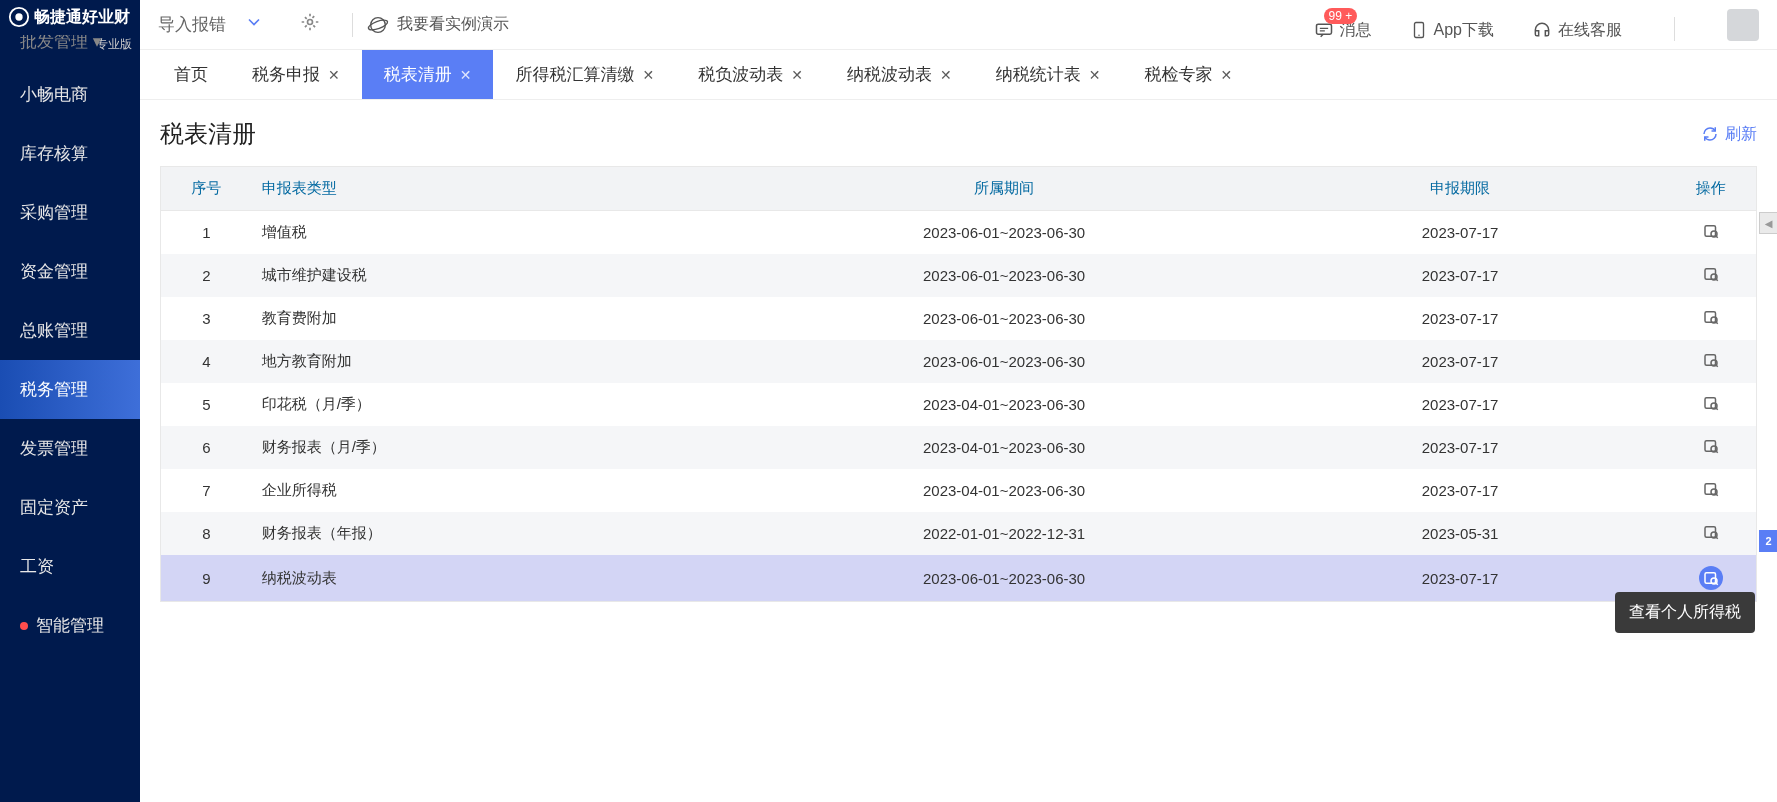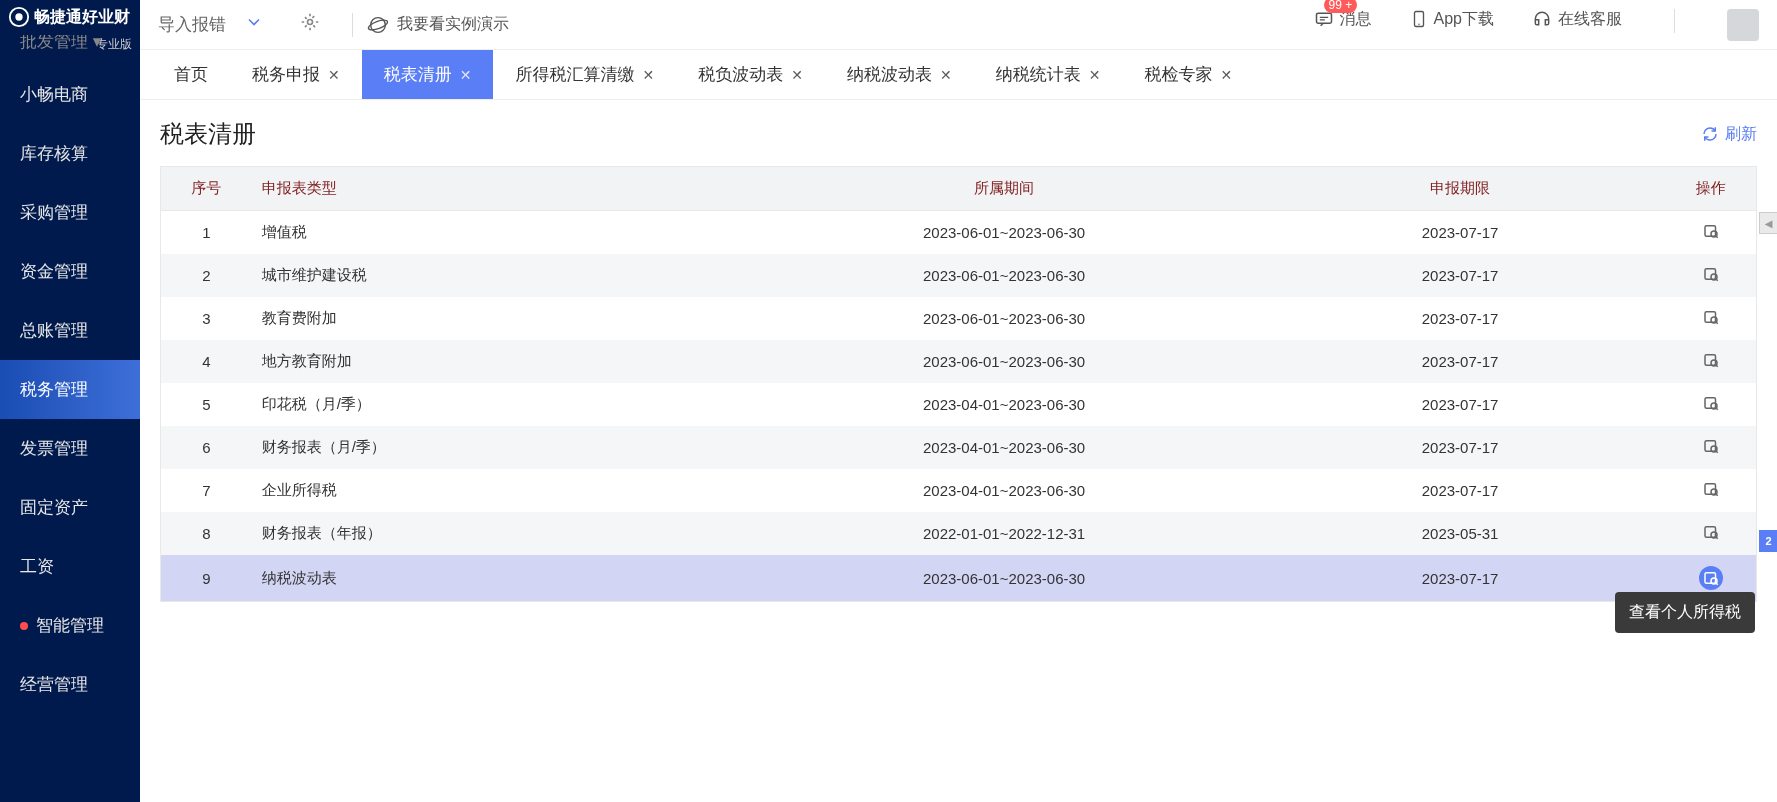--- a/index.html
+++ b/index.html
@@ -21,40 +21,40 @@
     
     .main { flex: 1; display: flex; flex-direction: column; min-width: 0; }
     
     
     .topbar { height: 50px; display: flex; align-items: center; padding: 0 18px; border-bottom: 1px solid #eee; }
     .topbar-left { display: flex; align-items: center; color: #666; font-size: 17px; }
     .chevron { margin: 0 18px; color: #5a7ef5; }
     .gear { margin: 0 18px; color: #888; }
     .divider-v { width: 1px; height: 24px; background: #ddd; margin: 0 14px; }
     .demo-link { display: flex; align-items: center; gap: 8px; color: #555; font-size: 16px; }
-    .topbar-right { margin-left: auto; display: flex; align-items: flex-start; gap: 38px; color: #555; font-size: 16px; }
+    .topbar-right { margin-left: auto; display: flex; align-items: flex-end; gap: 38px; color: #555; font-size: 16px; }
     .top-link { display: flex; align-items: center; gap: 6px; cursor: pointer; position: relative; }
     .badge { position: absolute; top: -12px; left: 10px; background: #ff5a5a; color: #fff; font-size: 12px; padding: 1px 5px; border-radius: 10px; }
     .avatar { width: 32px; height: 32px; background: #d5d7da; border-radius: 4px; }
     
     
     .tabs { display: flex; height: 50px; border-bottom: 1px solid #eee; padding-left: 12px; }
     .tab { padding: 0 22px; display: flex; align-items: center; font-size: 17px; color: #333; cursor: pointer; gap: 8px; }
     .tab.active { background: #5a7ef5; color: #fff; }
     .tab-close { font-size: 14px; color: inherit; opacity: 0.8; }
     
     
     .content { flex: 1; padding: 18px 20px; overflow: auto; }
     .page-head { display: flex; align-items: center; justify-content: space-between; margin-bottom: 16px; }
     .page-title { font-size: 24px; font-weight: 500; color: #222; }
     .refresh { color: #5a7ef5; font-size: 16px; display: flex; align-items: center; gap: 6px; cursor: pointer; }
     
     
     .table { width: 100%; border: 1px solid #e8e8e8; border-collapse: collapse; }
-    .table th { background: #f2f3f5; font-weight: 500; color: #7f1d1d; padding: 12px 10px; text-align: left; border-bottom: 1px solid #e8e8e8; font-size: 15px; }
+    .table th { background: #f2f3f5; font-weight: 500; color: #0369a1; padding: 12px 10px; text-align: left; border-bottom: 1px solid #e8e8e8; font-size: 15px; }
     .table th.center, .table td.center { text-align: center; }
     .table td { padding: 11px 10px; font-size: 15px; color: #333; }
     .table tbody tr:nth-child(even) { background: #f5f6f8; }
     .table tbody tr.highlight { background: #d3d5f5 !important; }
     .col-seq { width: 80px; }
     .col-type { width: 440px; }
     .col-period { width: 440px; }
     .col-deadline { width: 360px; }
     .col-op { width: 80px; }
     .op-icon { width: 18px; height: 18px; display: inline-block; color: #666; }
@@ -88,21 +88,20 @@
         <div class="sidebar-item">小畅电商</div>
         <div class="sidebar-item">库存核算</div>
         <div class="sidebar-item">采购管理</div>
         <div class="sidebar-item">资金管理</div>
         <div class="sidebar-item">总账管理</div>
         <div class="sidebar-item active">税务管理</div>
         <div class="sidebar-item">发票管理</div>
         <div class="sidebar-item">固定资产</div>
         <div class="sidebar-item">工资</div>
         <div class="sidebar-item with-dot">智能管理</div>
-        <div class="sidebar-item">经营管理</div>
       </div>
   </div>
 
   <div class="main">
     <div class="topbar">
       <div class="topbar-left">
         <span>导入报错</span>
         <span class="chevron">
           <svg width="20" height="20" viewBox="0 0 24 24">
               <path d="M6 9l6 6 6-6" fill="none" stroke="currentColor" stroke-width="2"></path>

